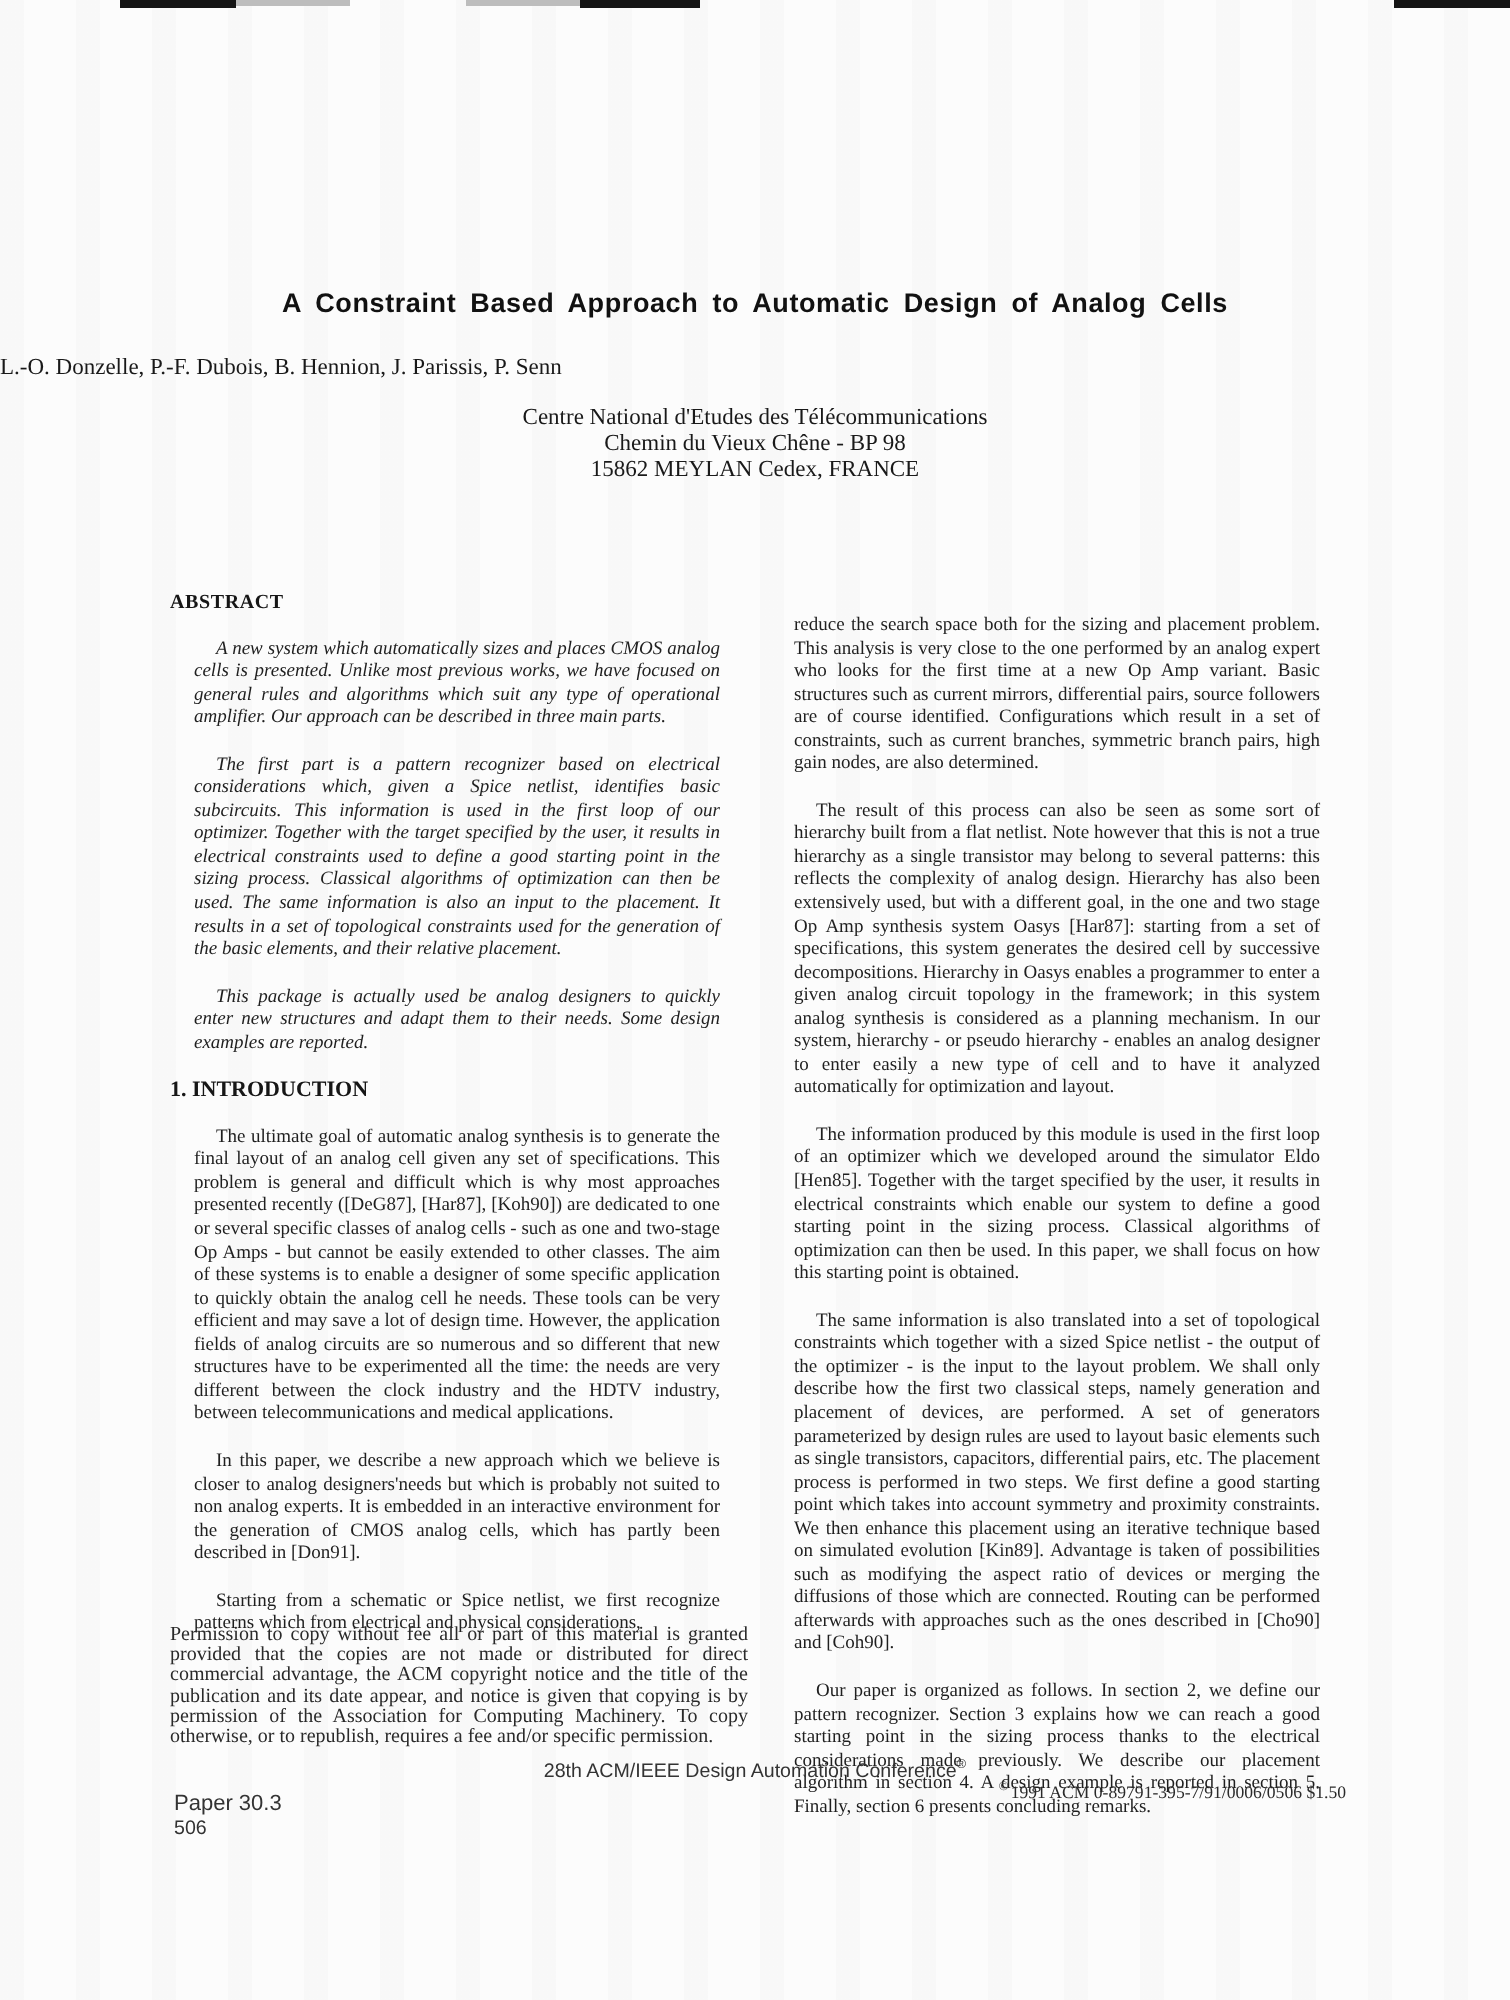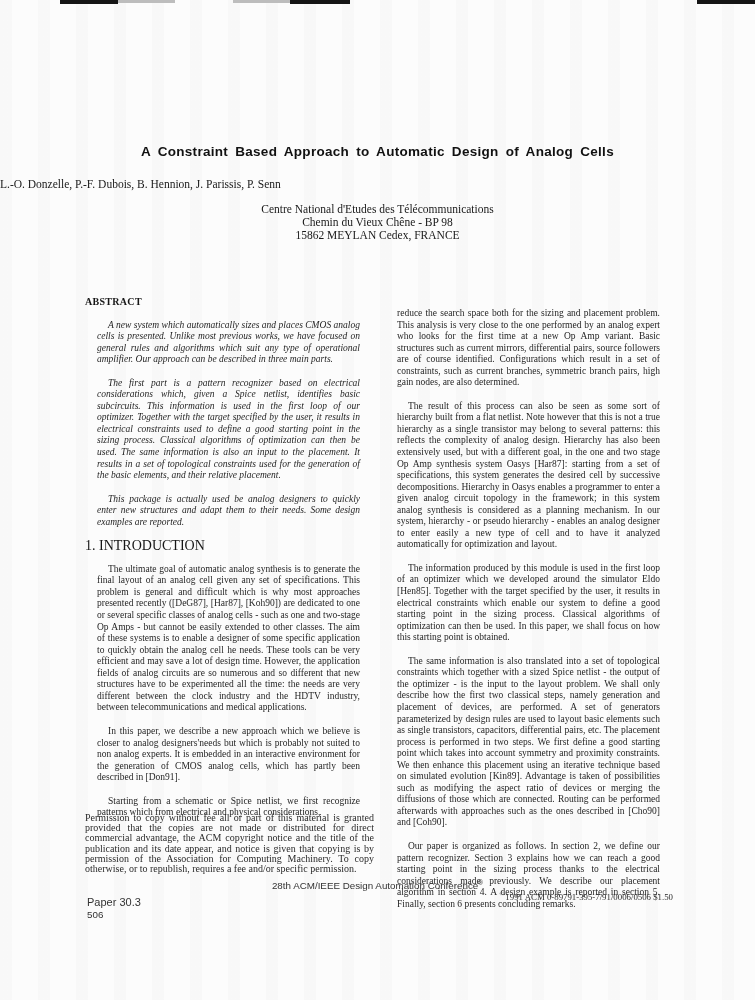--- a/index.html
+++ b/index.html
@@ -46,21 +46,21 @@
     text-align: justify;
   }
   .col p { margin: 12px; text-indent: 11px; }
   .col p.noindent { text-indent: 0; }
   .abs { font-style: italic; }
   .h-abstract {
     margin: 0 0 1px 0; font-size: 10px; font-weight: bold;
     letter-spacing: 0.3px; text-align: left; color: #161616;
   }
   .h-intro {
-    margin: 4px 0 1px 0; font-size: 14px; font-weight: normal;
+    margin: 4px 0 1px 0; font-size: 11px; font-weight: bold;
     text-align: left; color: #161616;
   }
 
   .footnote {
     position: absolute; left: 85px; top: 813px; width: 289px;
     font-size: 10px; line-height: 10.2px; text-align: justify; color: #2a2a2a;
   }
 
   .conference {
     position: absolute; top: 879px; left: 0; right: 0;

